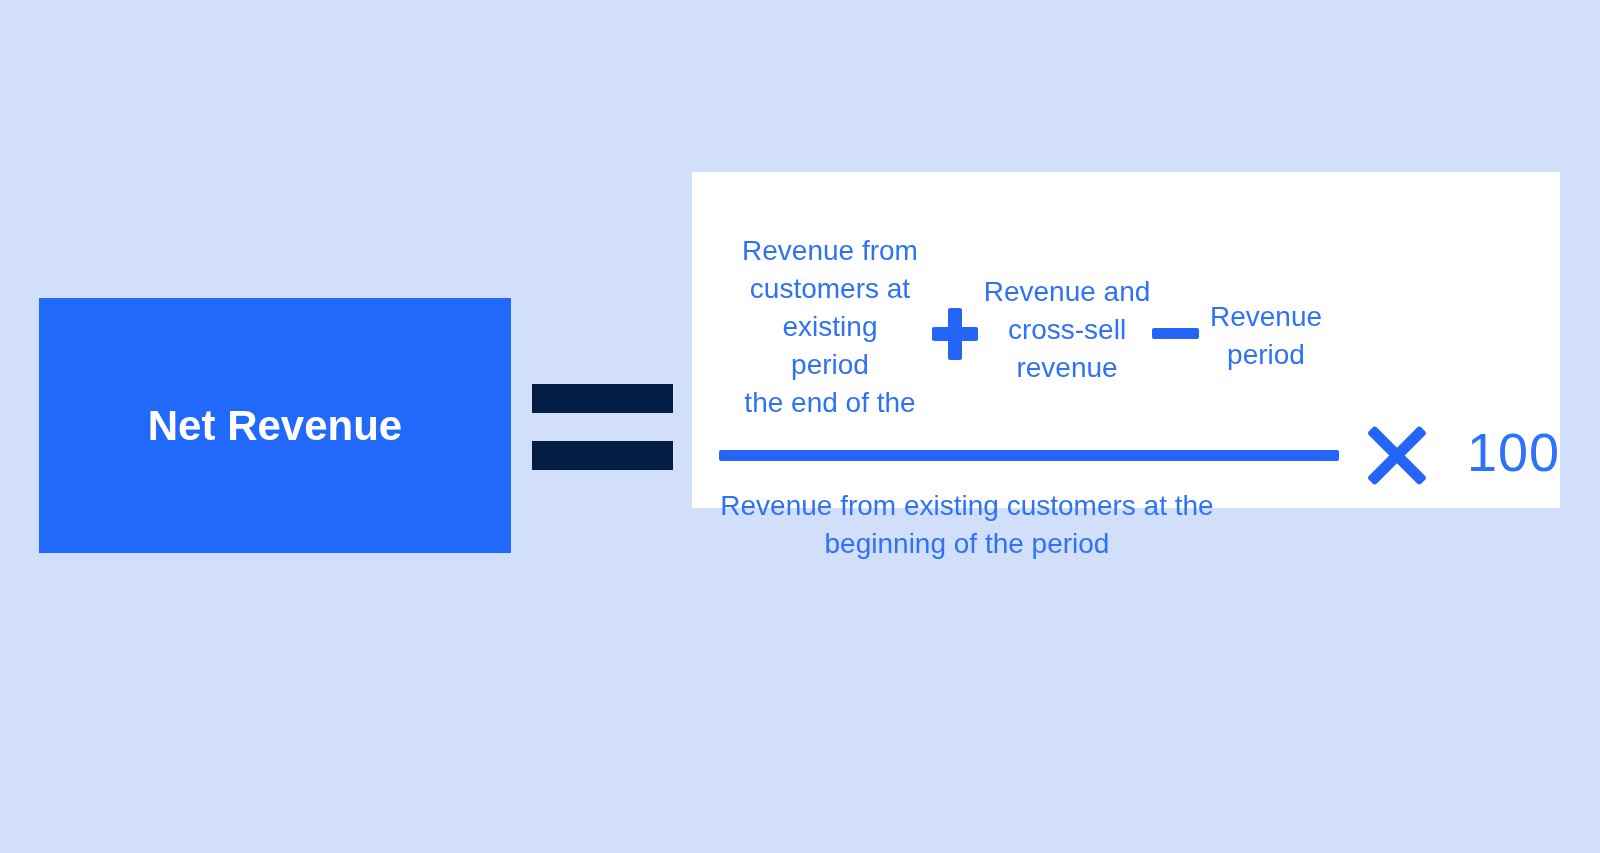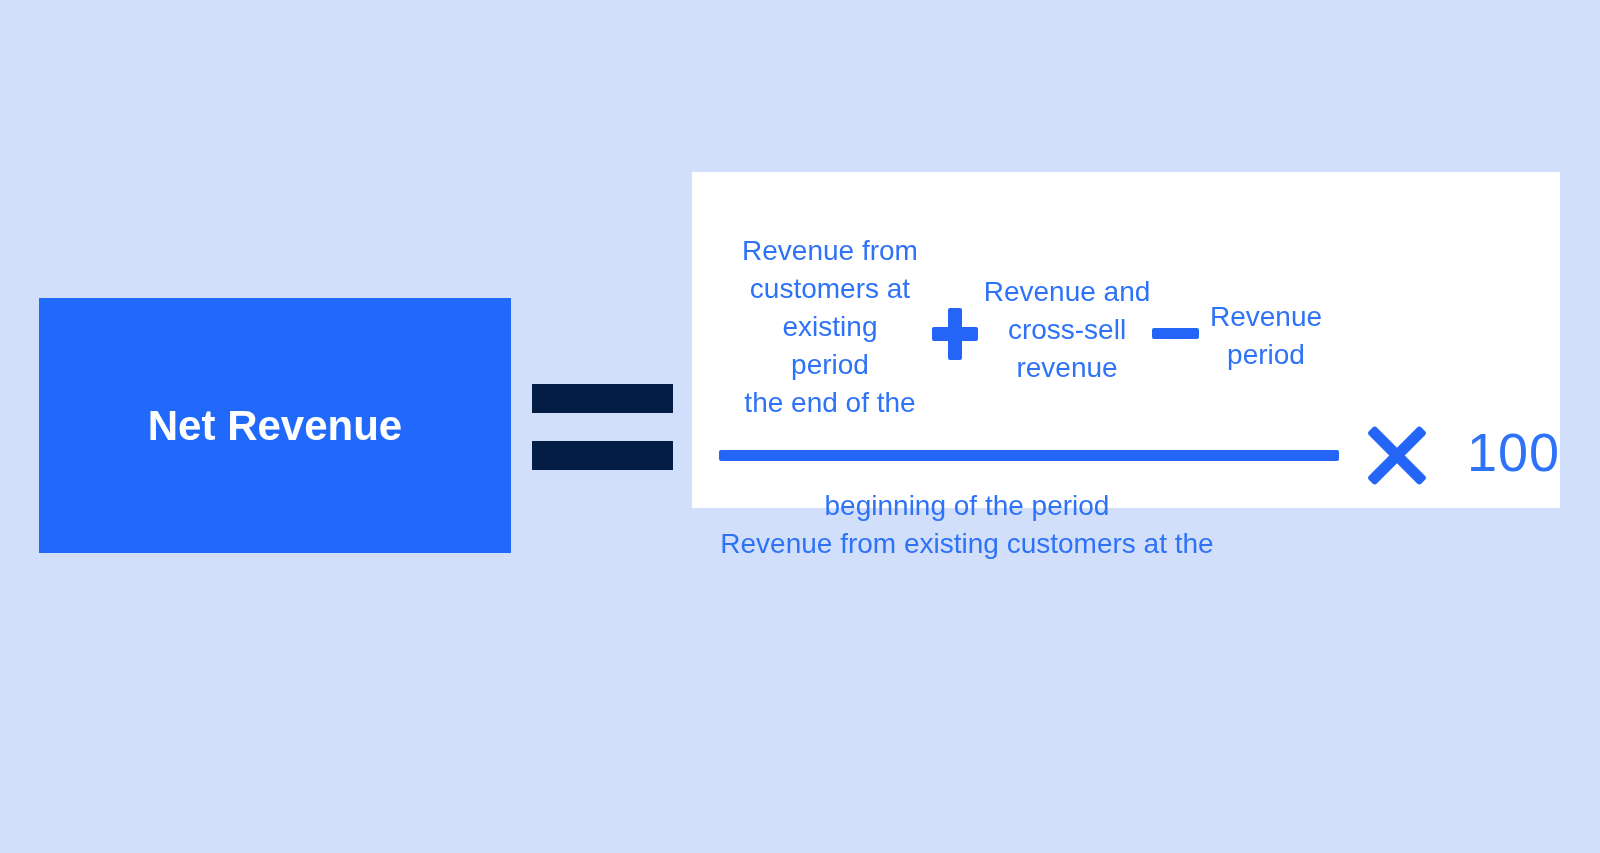--- a/index.html
+++ b/index.html
@@ -165,22 +165,22 @@
     <div class="minus"></div>
 
     <div class="term term3">
       <div>Revenue</div>
       <div>period</div>
     </div>
 
     <div class="frac-bar"></div>
 
     <div class="denominator">
+      <div>Revenue from existing customers at the</div>
       <div>beginning of the period</div>
-      <div>Revenue from existing customers at the</div>
     </div>
 
     <div class="times">
       <span class="x1"></span>
       <span class="x2"></span>
     </div>
 
     <div class="hundred">100</div>
 
   </div>

